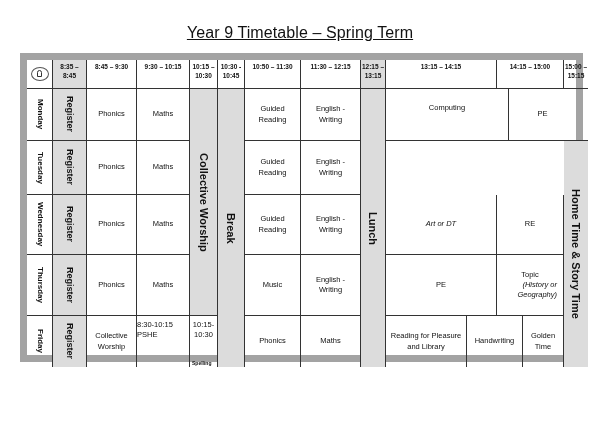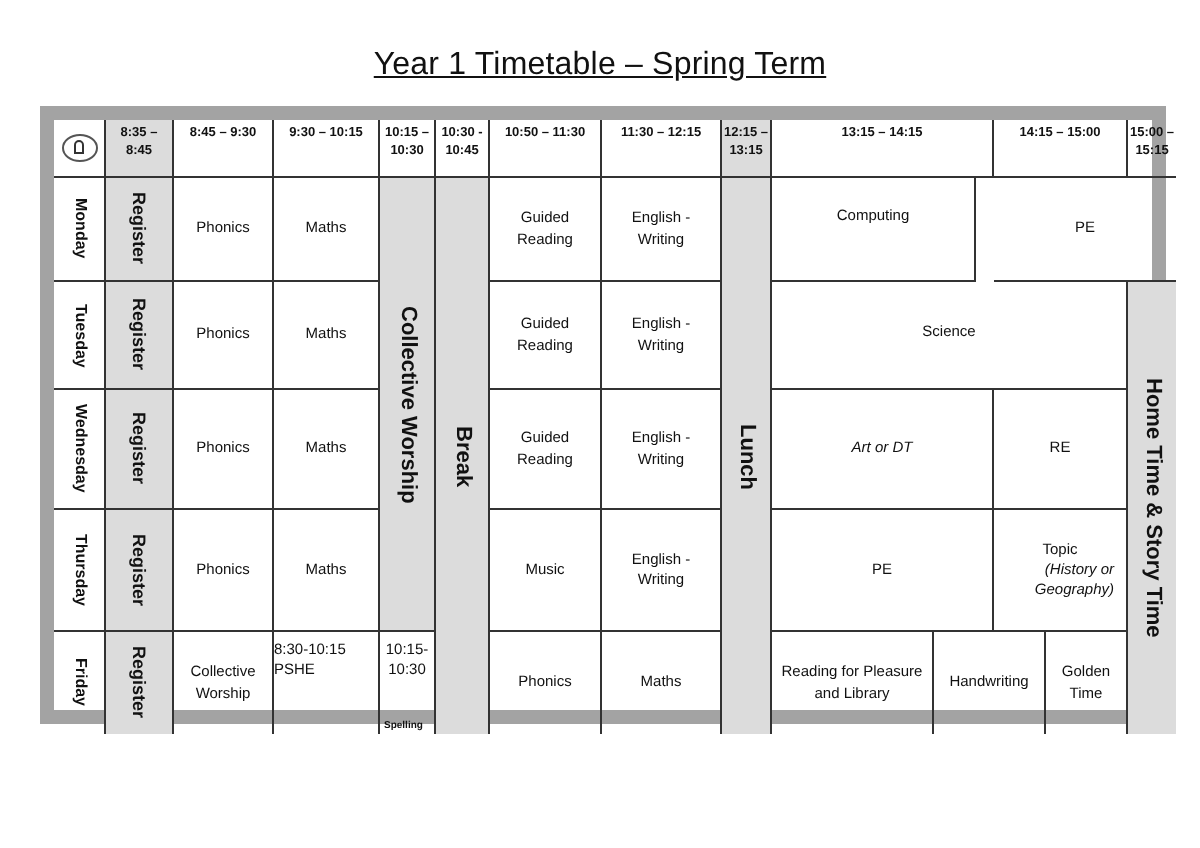--- a/index.html
+++ b/index.html
@@ -22,21 +22,21 @@
   .small { font-size: 5px; font-weight: bold; display: block; }
   .it { font-style: italic; display: block; }
   .logo { width: 16px; height: 12px; border: 1.5px solid #555; border-radius: 50%;
           position: relative; }
   .logo::after { content: ""; position: absolute; left: 5px; top: 2px; width: 5px; height: 7px;
                  border: 1.5px solid #333; border-radius: 3px 3px 0 0; box-sizing: border-box; }
 </style>
 </head>
 <body>
 
-<div class="title">Year 1 Timetable – Spring Term</div>
+<div class="title">Year 9 Timetable – Spring Term</div>
 
 <div class="grid">
 
   <div class="c" style="left:0;top:0;width:26px;height:29px;">
     <div class="logo"></div>
   </div>
   <div class="c h grey" style="left:26px;top:0;width:34px;height:29px;">8:35 – 8:45</div>
   <div class="c h" style="left:60px;top:0;width:50px;height:29px;">8:45 – 9:30</div>
   <div class="c h" style="left:110px;top:0;width:53px;height:29px;">9:30 – 10:15</div>
   <div class="c h" style="left:163px;top:0;width:28px;height:29px;">10:15 – 10:30</div>
@@ -57,28 +57,27 @@
   <div class="c vert reg grey" style="left:26px;top:29px;width:34px;height:52px;">Register</div>
   <div class="c vert reg grey" style="left:26px;top:81px;width:34px;height:54px;">Register</div>
   <div class="c vert reg grey" style="left:26px;top:135px;width:34px;height:60px;">Register</div>
   <div class="c vert reg grey" style="left:26px;top:195px;width:34px;height:61px;">Register</div>
   <div class="c vert reg grey" style="left:26px;top:256px;width:34px;height:51px;border-bottom:none;">Register</div>
 
   <div class="c" style="left:60px;top:29px;width:50px;height:52px;">Phonics</div>
   <div class="c" style="left:110px;top:29px;width:53px;height:52px;">Maths</div>
   <div class="c" style="left:218px;top:29px;width:56px;height:52px;padding:0 8px;">Guided Reading</div>
   <div class="c" style="left:274px;top:29px;width:60px;height:52px;padding:0 8px;">English - Writing</div>
-  <div class="c" style="left:359px;top:29px;width:102px;height:52px;align-items:flex-start;padding-top:14px;">Computing</div>
+  <div class="c" style="left:359px;top:29px;width:123px;height:52px;align-items:flex-start;padding-top:14px;">Computing</div>
   <div class="c" style="left:470px;top:29px;width:91px;height:52px;border-right:none;">PE</div>
 
   <div class="c" style="left:60px;top:81px;width:50px;height:54px;">Phonics</div>
   <div class="c" style="left:110px;top:81px;width:53px;height:54px;">Maths</div>
   <div class="c" style="left:218px;top:81px;width:56px;height:54px;padding:0 8px;">Guided Reading</div>
   <div class="c" style="left:274px;top:81px;width:60px;height:54px;padding:0 8px;">English - Writing</div>
-  <div class="c" style="left:359px;top:81px;width:178px;height:54px;align-items:flex-start;padding-top:20px;">Science</div>
 
   <div class="c" style="left:60px;top:135px;width:50px;height:60px;">Phonics</div>
   <div class="c" style="left:110px;top:135px;width:53px;height:60px;">Maths</div>
   <div class="c" style="left:218px;top:135px;width:56px;height:60px;padding:0 8px;">Guided Reading</div>
   <div class="c" style="left:274px;top:135px;width:60px;height:60px;padding:0 8px;">English - Writing</div>
   <div class="c" style="left:359px;top:135px;width:111px;height:60px;font-style:italic;">Art or DT</div>
   <div class="c" style="left:470px;top:135px;width:67px;height:60px;">RE</div>
 
   <div class="c" style="left:60px;top:195px;width:50px;height:61px;">Phonics</div>
   <div class="c" style="left:110px;top:195px;width:53px;height:61px;">Maths</div>

